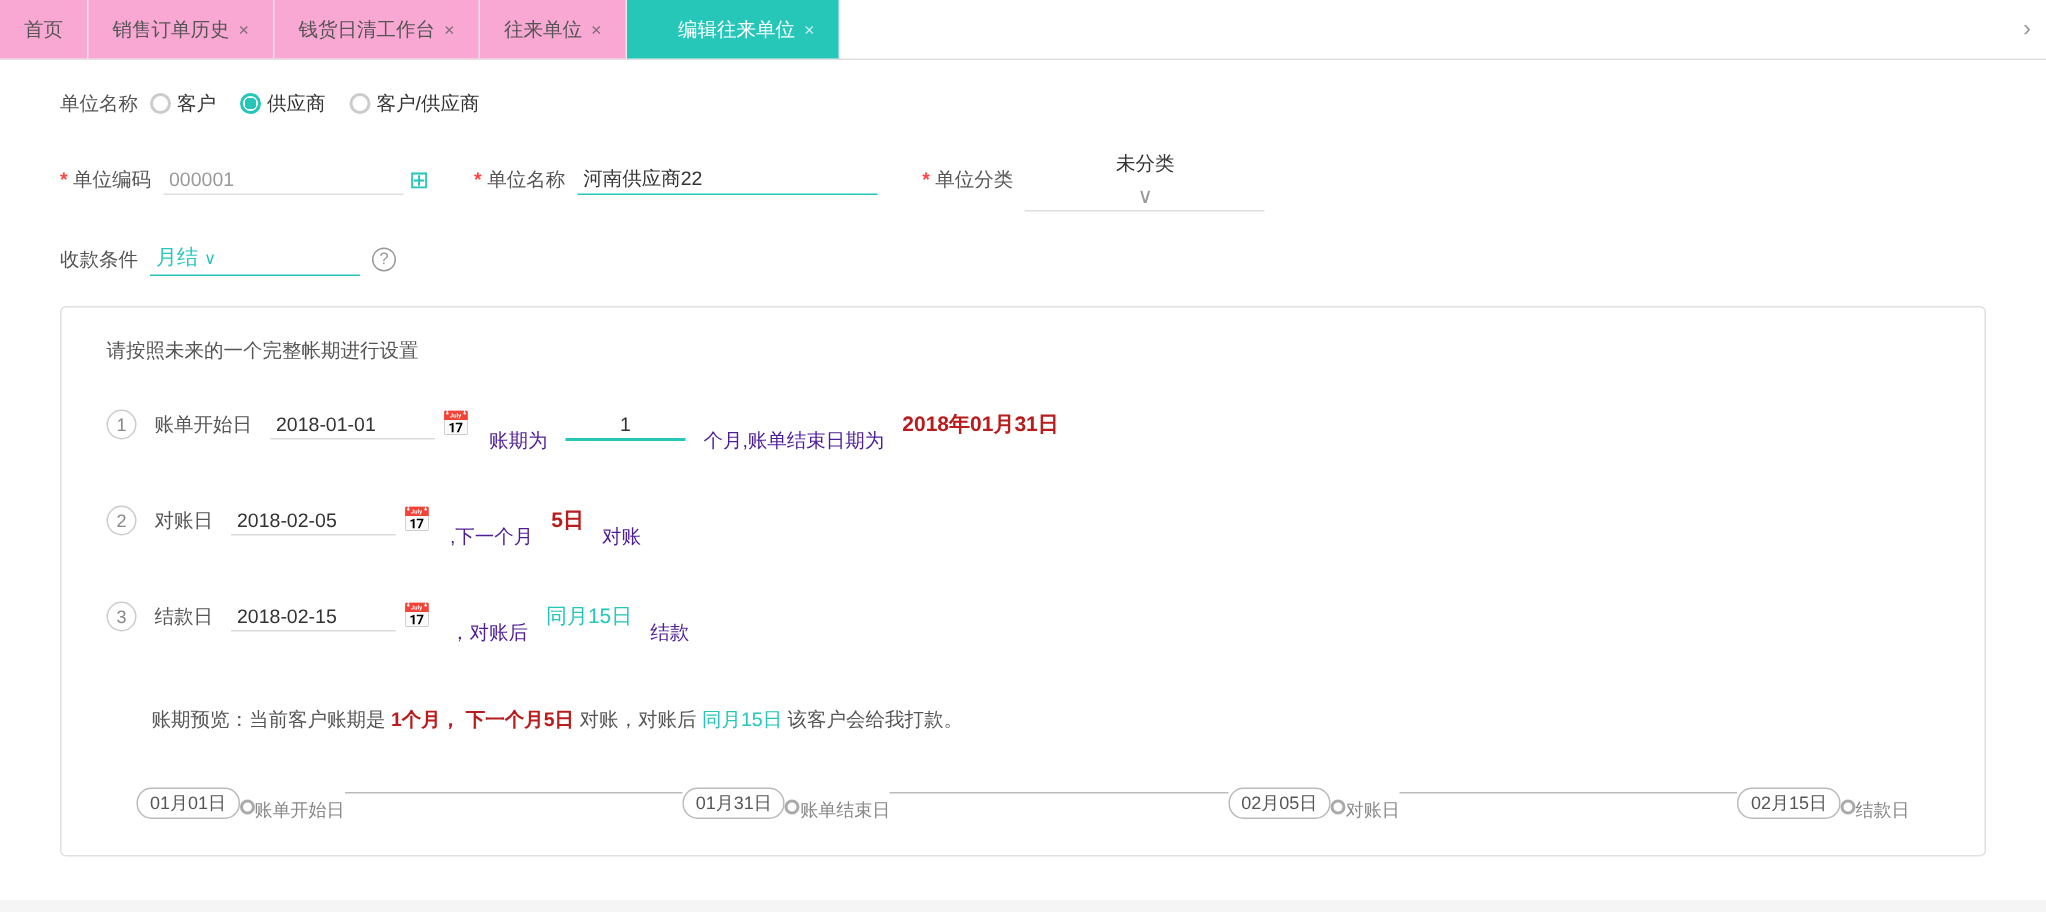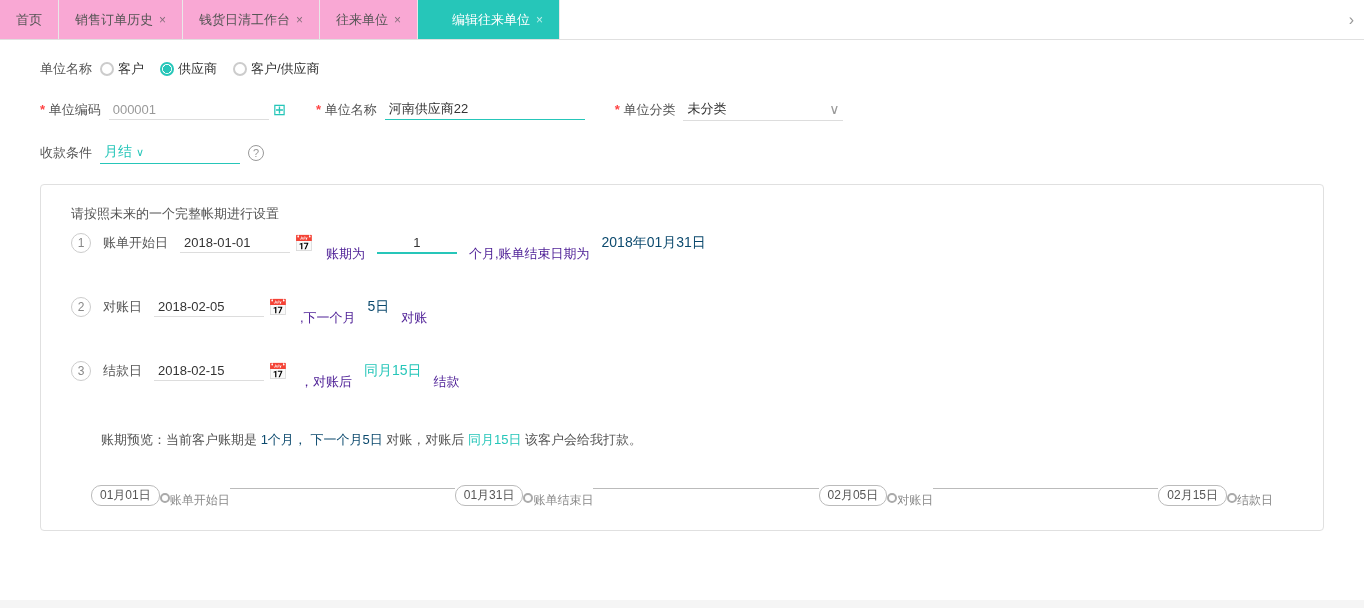--- a/index.html
+++ b/index.html
@@ -83,60 +83,60 @@
     .select-field {
       display: flex; align-items: center;
       border-bottom: 1px solid #26c6b9; padding: 2px 4px;
       cursor: pointer; gap: 4px; min-width: 140px;
     }
     .select-value { color: #26c6b9; font-size: 14px; }
     .select-arrow { color: #26c6b9; font-size: 11px; }
 
     .category-select {
       display: flex; align-items: center; gap: 4px;
-      border-bottom: 1px solid #ddd; padding: 2px 4px; min-width: 160px; cursor: pointer;
+      border-bottom: 1px solid #ddd; padding: 2px 4px; min-width: 160px; cursor: pointer; flex-direction: column;
     }
     .category-value { font-size: 13px; color: #333; flex: 1; }
     .category-arrow { color: #999; font-size: 14px; }
 
     .help-icon {
       width: 16px; height: 16px; border-radius: 50%;
       border: 1px solid #999; display: inline-flex; align-items: center; justify-content: center;
       font-size: 11px; color: #999; cursor: pointer;
     }
 
     
     .period-box {
       border: 1px solid #e0e0e0;
       border-radius: 4px;
       padding: 20px 30px;
       background: #fff;
     }
     .period-title {
-      font-size: 13px; color: #555; 
+      font-size: 13px; color: #555; margin-bottom: 20px;
     }
     .period-row {
       display: flex; align-items: center; margin-bottom: 24px; gap: 12px;
     }
     .row-num {
       width: 20px; height: 20px; border-radius: 50%;
       border: 1px solid #ccc; display: flex; align-items: center;
       justify-content: center; font-size: 12px; color: #888; flex-shrink: 0;
     }
     .row-label { font-size: 13px; color: #555; white-space: nowrap; }
     .date-input {
       border: none; border-bottom: 1px solid #ddd; padding: 2px 4px;
       font-size: 13px; color: #333; outline: none; width: 110px;
     }
     .month-input {
       border: none; border-bottom: 2px solid #26c6b9; padding: 2px 4px;
       font-size: 13px; color: #333; outline: none; width: 80px; text-align: center;
     }
     .inline-text { font-size: 13px; color: #4c1d95; margin-top: 22px; }
-    .highlight-orange { color: #0c4a6e; font-weight: 400; }
+    .highlight-orange { color: #b91c1c; font-weight: 700; }
     .highlight-teal { color: #26c6b9; font-weight: 500; }
 
     
     .preview-section {
       padding: 16px 30px;
       font-size: 13px; color: #555;
     }
     .timeline-wrapper {
       display: flex; align-items: flex-start; width: 100%; padding: 0 20px; margin-top: 20px;
     }

